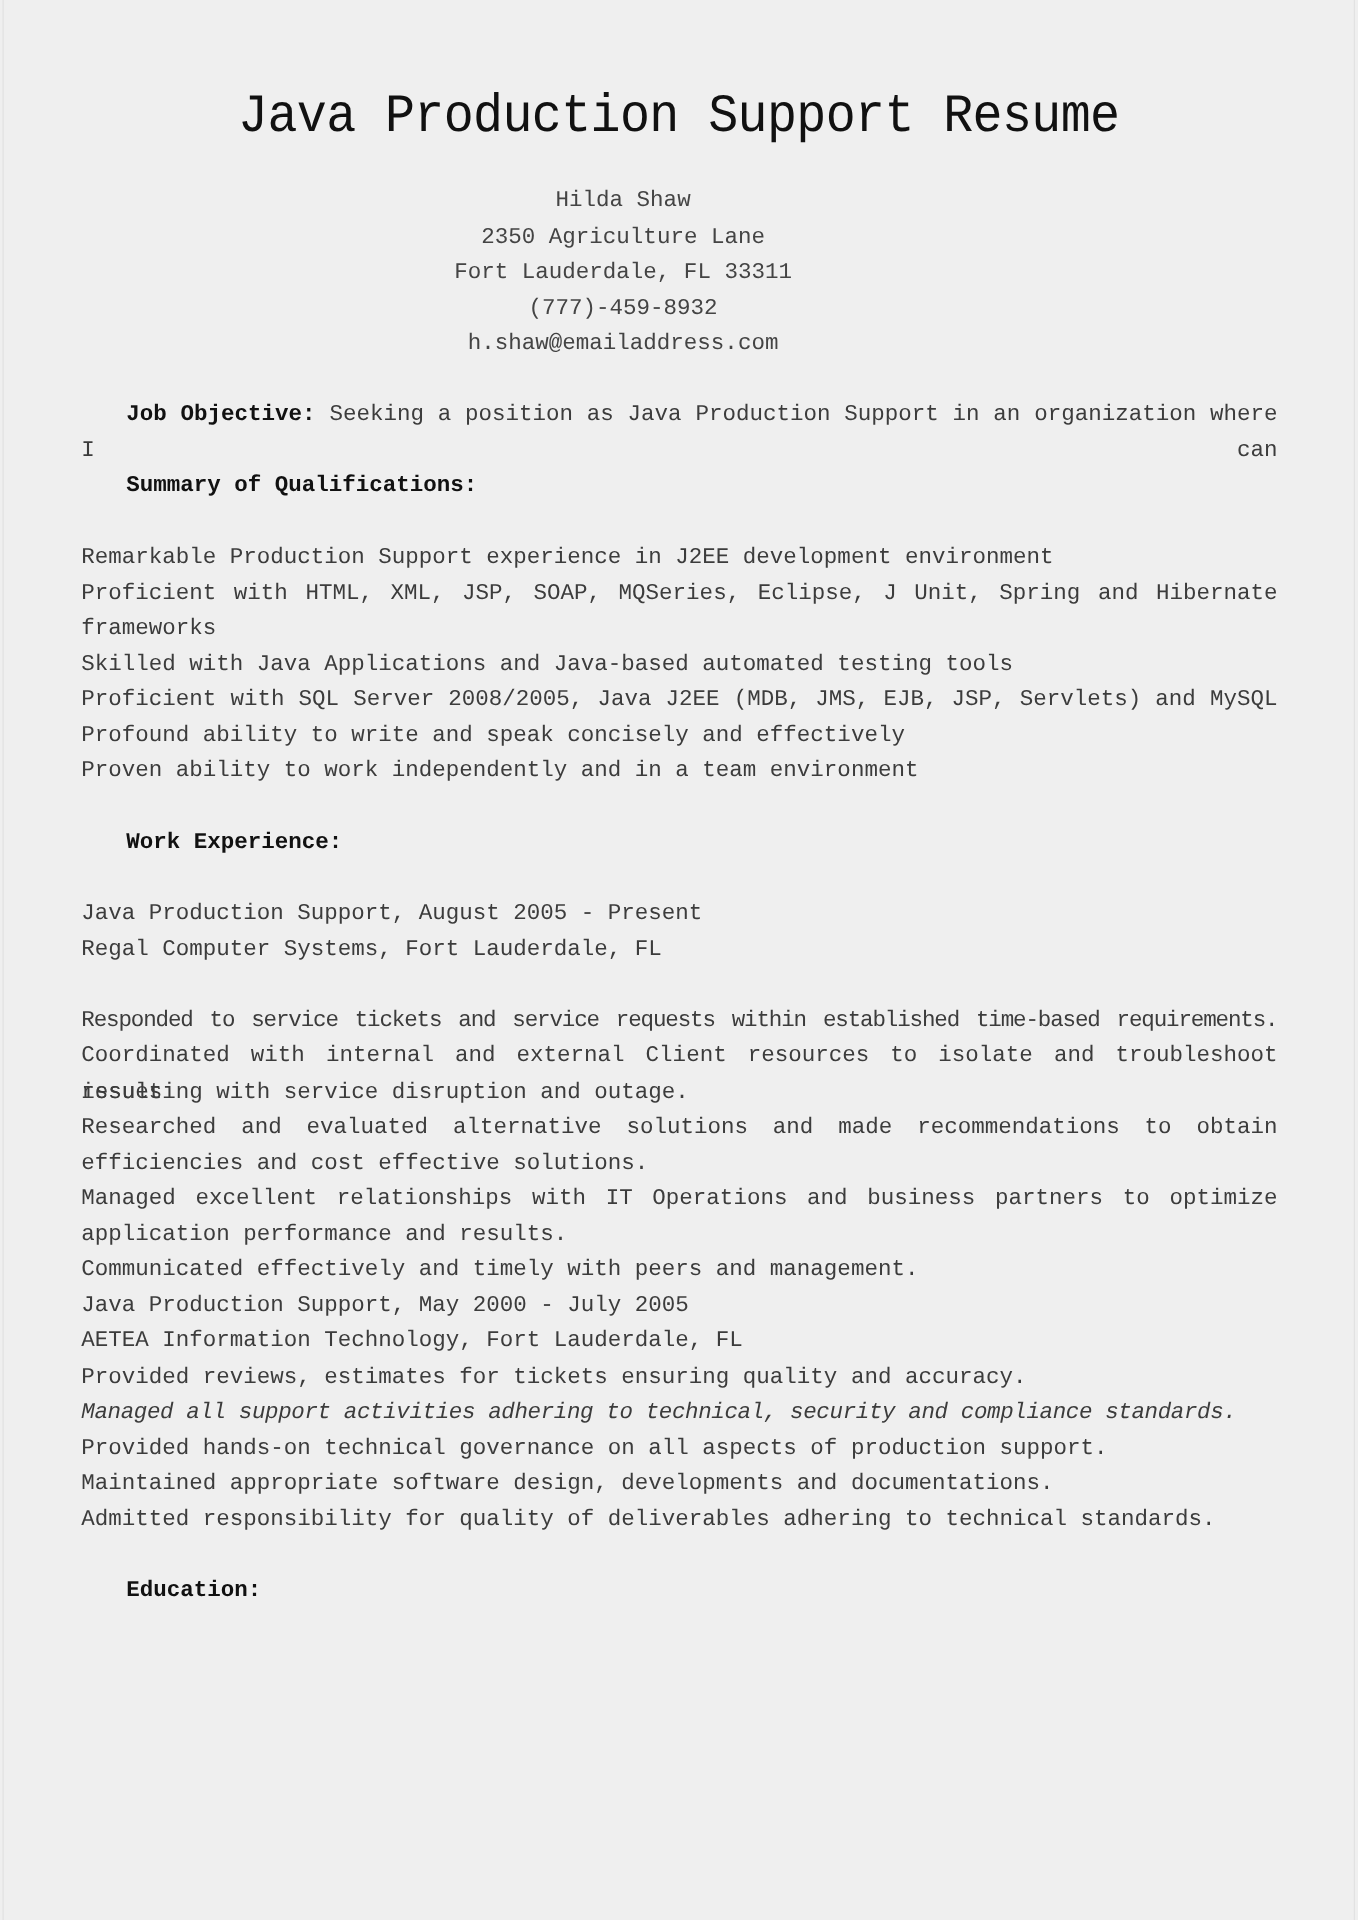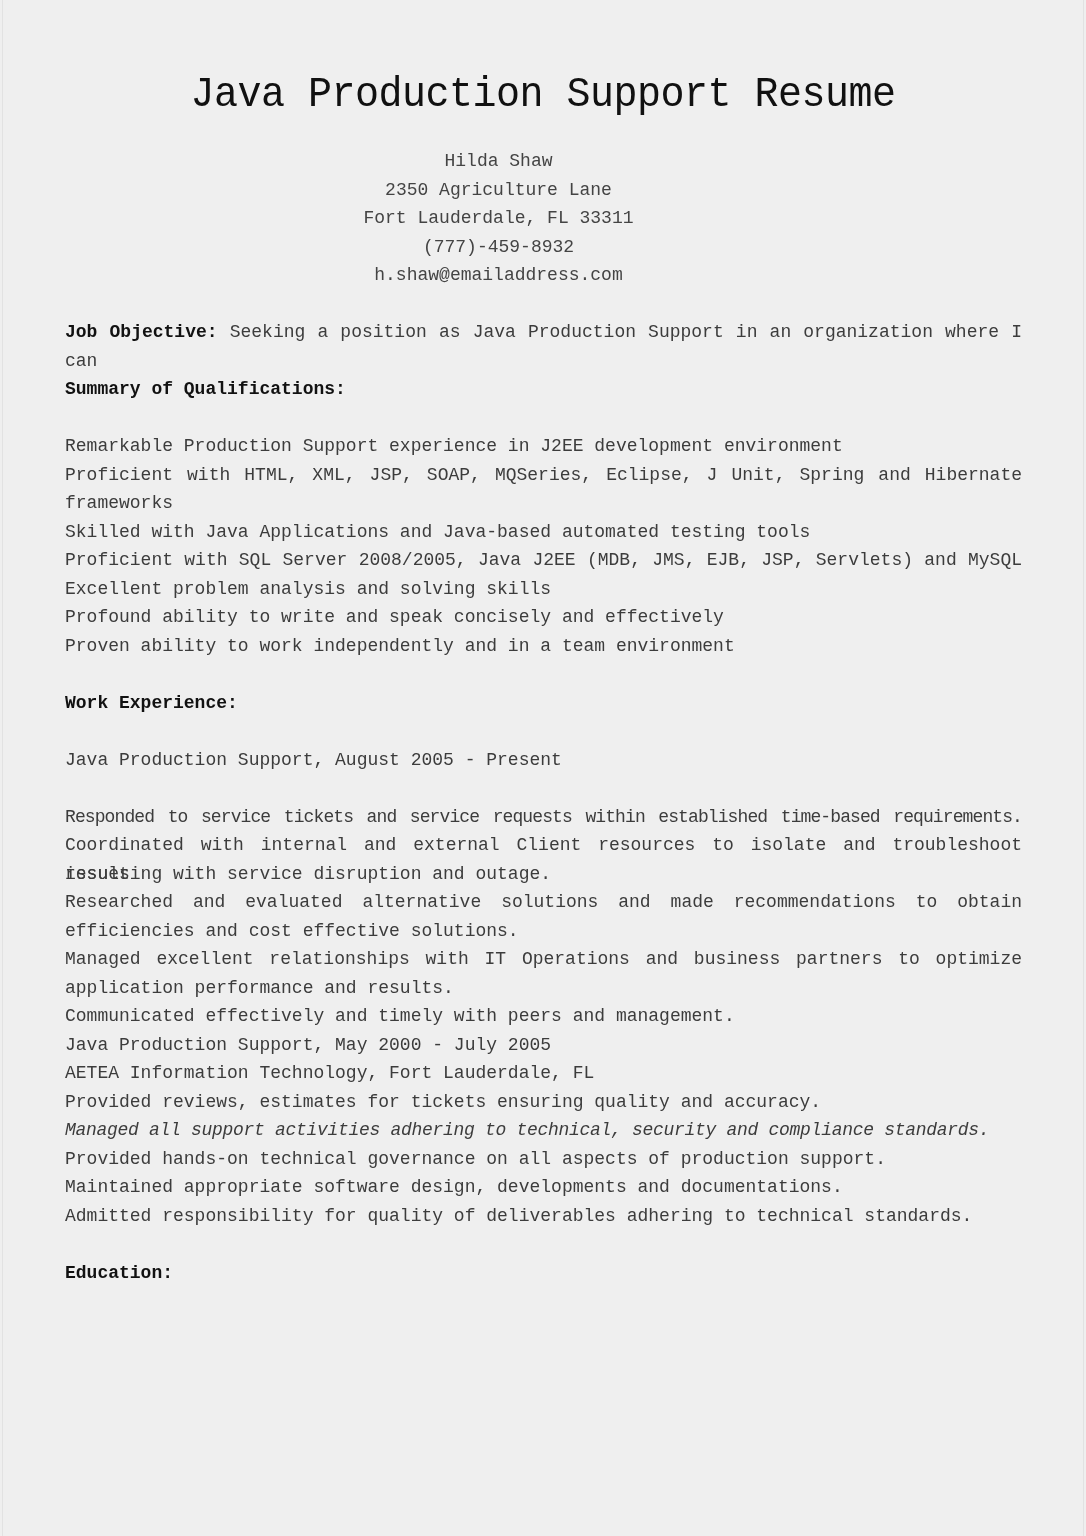--- a/index.html
+++ b/index.html
@@ -57,20 +57,21 @@
     .line { height: 28.5px; white-space: pre; }
     .line.justify {
       text-align: justify;
       text-align-last: justify;
       white-space: normal;
       width: 957px;
     }
     .label, .section-heading {
       font-weight: bold;
       color: #111;
+      margin-left: 36px;
     }
     .gap { height: 28.5px; }
   </style>
 </head>
 <body>
 
 <div class="page-edge-left"></div>
 <div class="page-edge-right"></div>
 
 <div class="title">Java Production Support Resume</div>
@@ -88,28 +89,28 @@
   <div class="line justify"><span class="label">Job Objective:</span><span> Seeking a position as Java Production Support in an organization where I can</span></div>
   <div class="gap"></div>
 
   <div class="line section-heading">Summary of Qualifications:</div>
   <div class="gap"></div>
   <div class="line">Remarkable Production Support experience in J2EE development environment</div>
   <div class="line justify">Proficient with HTML, XML, JSP, SOAP, MQSeries, Eclipse, J Unit, Spring and Hibernate</div>
   <div class="line">frameworks</div>
   <div class="line">Skilled with Java Applications and Java-based automated testing tools</div>
   <div class="line justify">Proficient with SQL Server 2008/2005, Java J2EE (MDB, JMS, EJB, JSP, Servlets) and MySQL</div>
-  <div class="line">Excellent problem analysis and solving skills</div>
   <div class="line">Profound ability to write and speak concisely and effectively</div>
   <div class="line">Proven ability to work independently and in a team environment</div>
   <div class="gap"></div>
 
   <div class="line section-heading">Work Experience:</div>
   <div class="gap"></div>
   <div class="line">Java Production Support, August 2005 - Present</div>
+  <div class="line">Regal Computer Systems, Fort Lauderdale, FL</div>
   <div class="gap"></div>
   <div class="line justify" style="letter-spacing:-0.9px;">Responded to service tickets and service requests within established time-based requirements.</div>
   <div class="line justify">Coordinated with internal and external Client resources to isolate and troubleshoot issues</div>
   <div class="line">resulting with service disruption and outage.</div>
   <div class="line justify">Researched and evaluated alternative solutions and made recommendations to obtain</div>
   <div class="line">efficiencies and cost effective solutions.</div>
   <div class="line justify">Managed excellent relationships with IT Operations and business partners to optimize</div>
   <div class="line">application performance and results.</div>
   <div class="line">Communicated effectively and timely with peers and management.</div>
   <div class="line">Java Production Support, May 2000 - July 2005</div>

